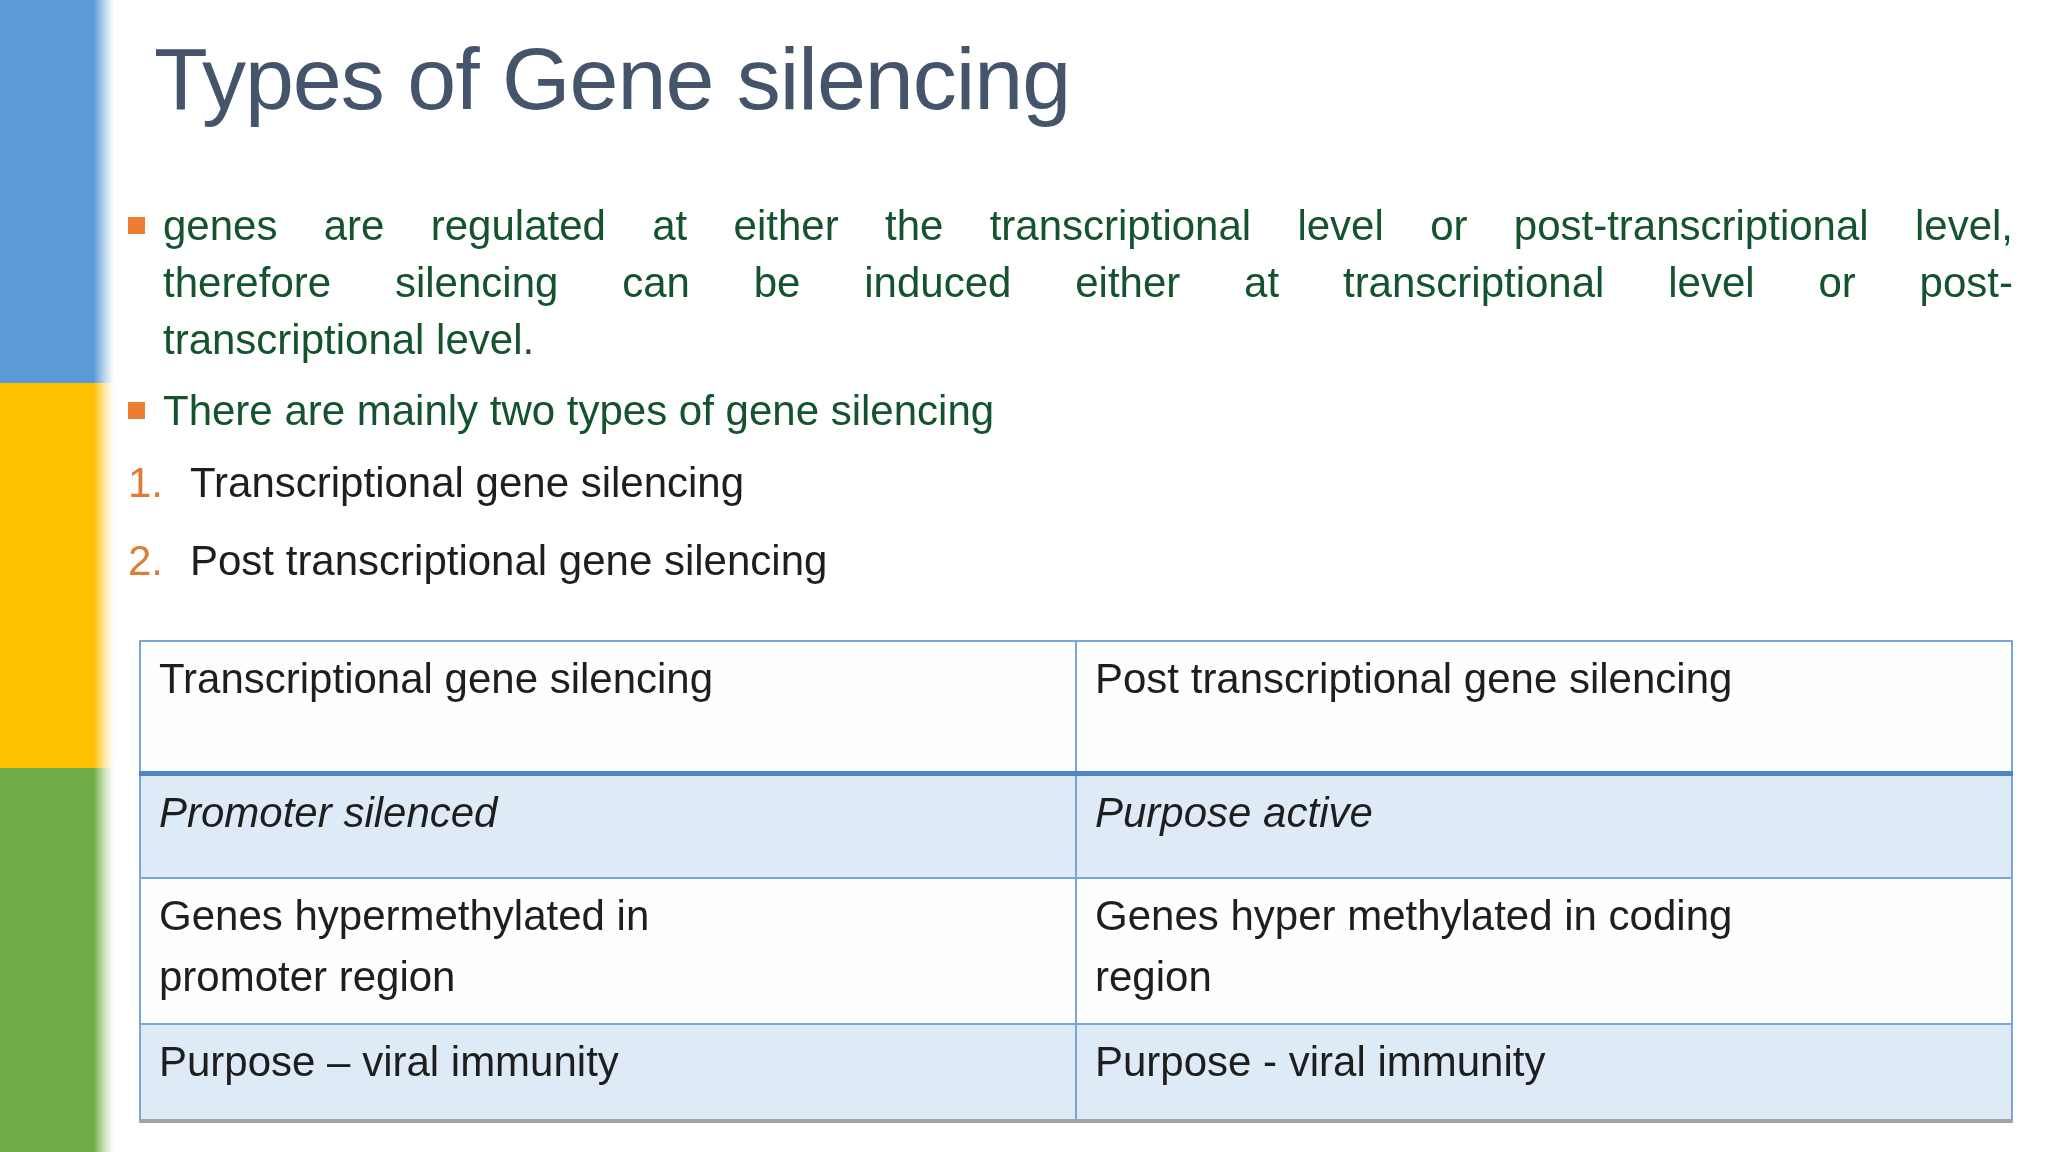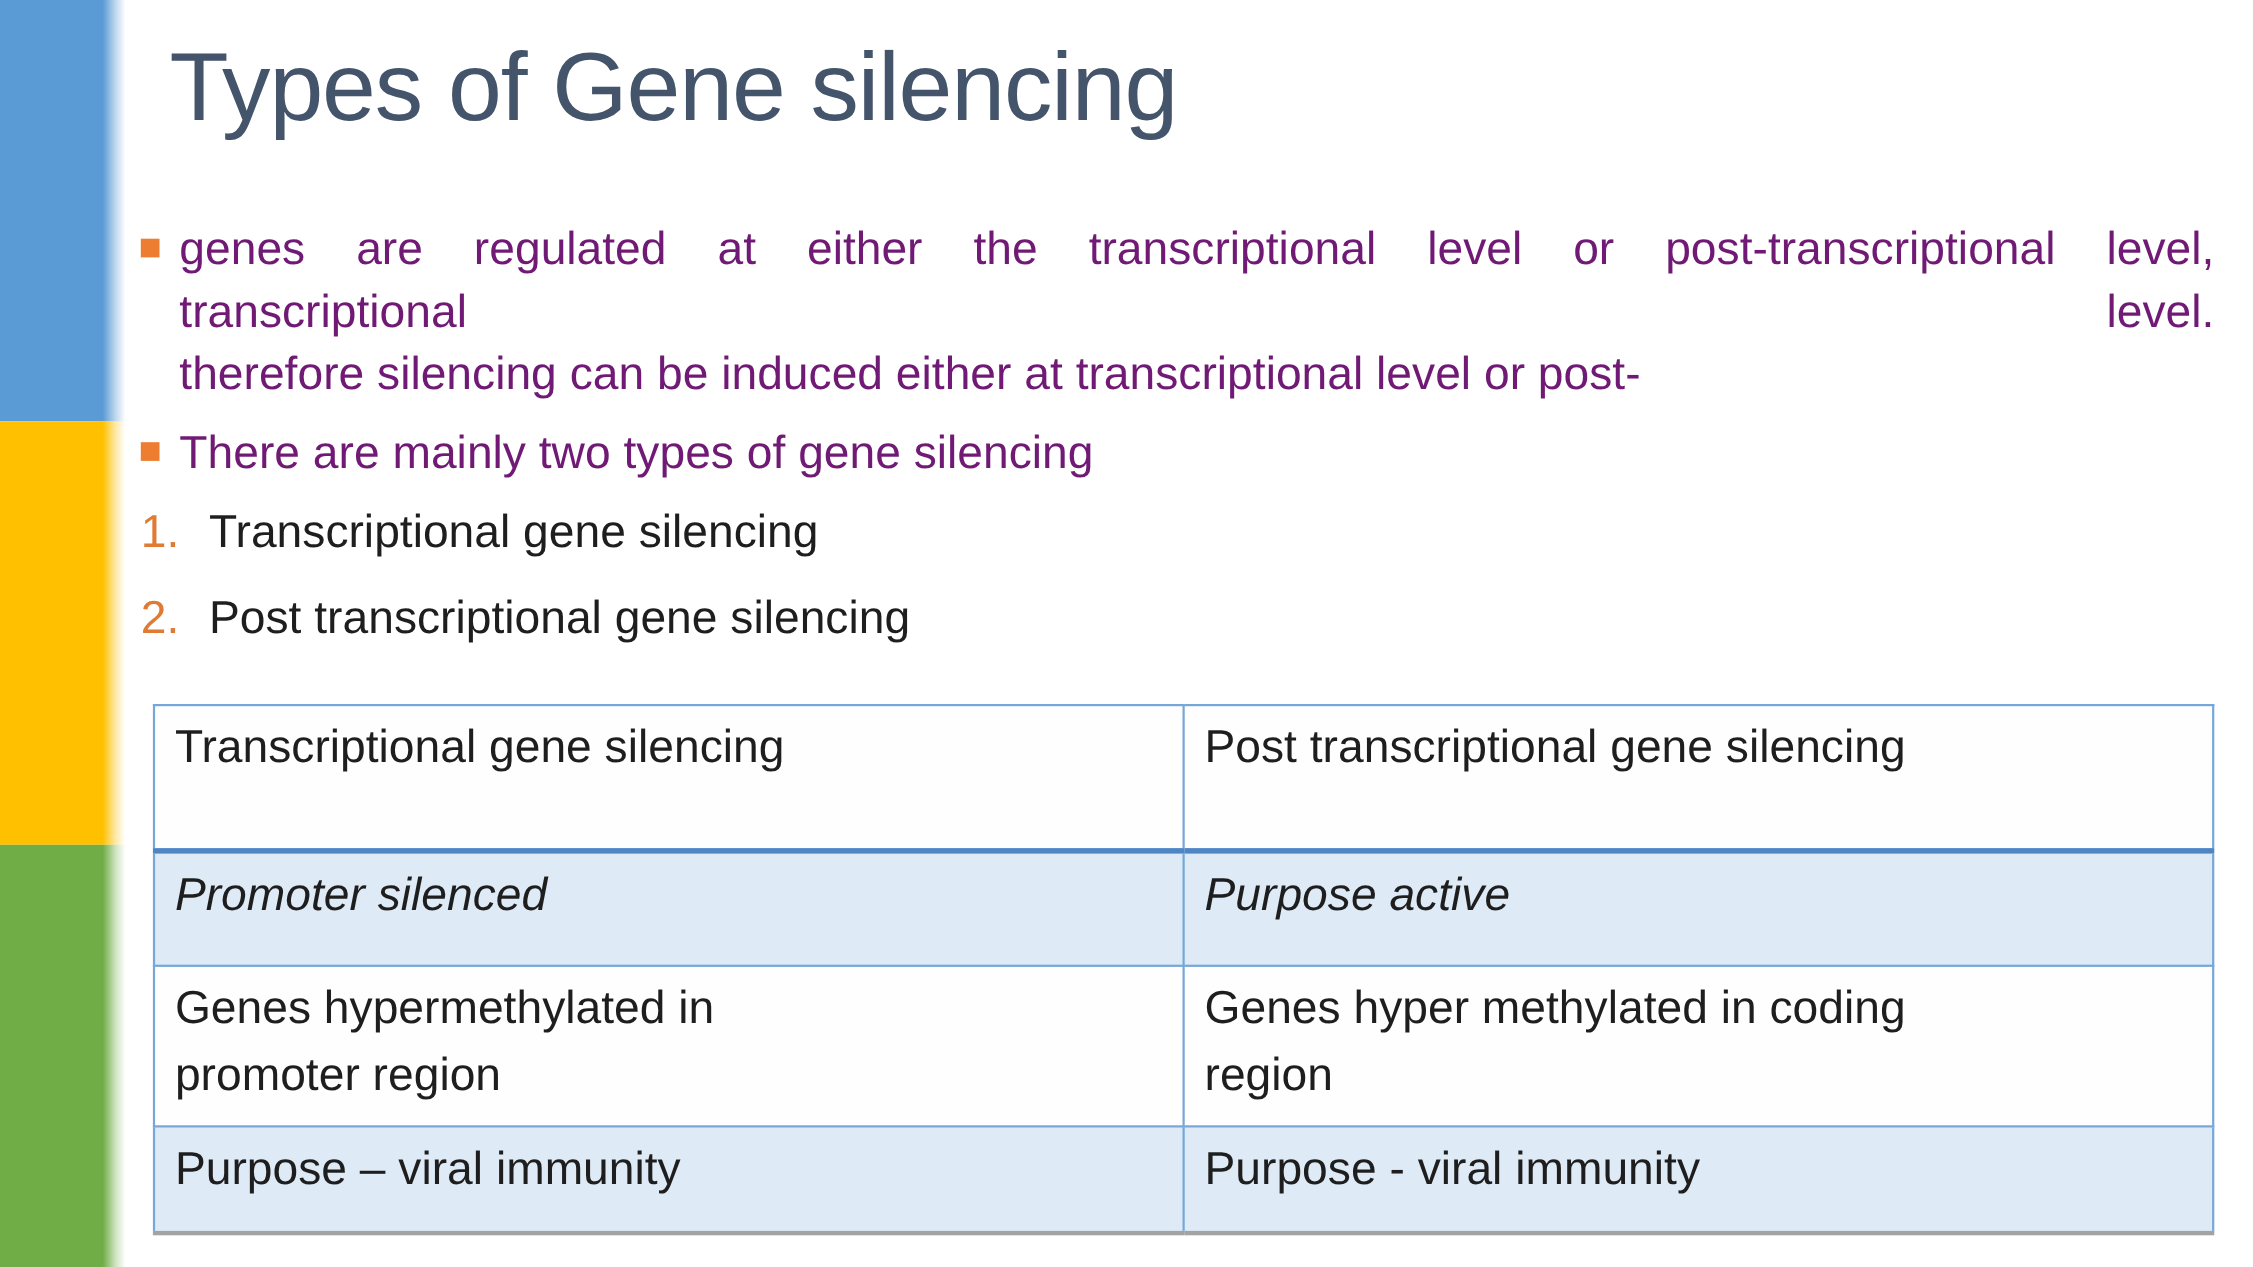--- a/index.html
+++ b/index.html
@@ -22,21 +22,21 @@
   
   .slide-title{
     position:absolute;left:154px;top:28px;
     font-size:88px;line-height:1.15;font-weight:300;
     color:#44546a;letter-spacing:-1px;white-space:nowrap;text-align:center;
   }
 
   
   .bullet-row{position:absolute;left:128px;right:35px;display:flex;align-items:flex-start;}
   .bullet-sq{flex:none;width:17px;height:17px;background:#ed7d31;margin-top:20px;margin-right:18px;}
-  .body-text{font-size:42px;line-height:57px;color:#701a75;}
+  .body-text{font-size:42px;line-height:57px;color:#14532d;}
   .para{flex:1;}
   .jline{text-align:justify;text-align-last:justify;}
   .jline:last-child{text-align-last:left;}
 
   
   .num-row{position:absolute;left:128px;display:flex;align-items:flex-start;}
   .num-label{flex:none;width:62px;font-size:42px;line-height:57px;color:#e07b35;}
   .num-text{font-size:42px;line-height:57px;color:#1e1e1e;}
 
   
@@ -64,22 +64,22 @@
   <div class="side-block side-yellow"></div>
   <div class="side-block side-green"></div>
 </div>
 
 <div class="slide-title">Types of Gene silencing</div>
 
 <div class="bullet-row" style="top:197px;">
   <span class="bullet-sq"></span>
   <div class="para body-text">
     <div class="jline">genes are regulated at either the transcriptional level or post-transcriptional level,</div>
+    <div class="jline">therefore silencing can be induced either at transcriptional level or post-</div>
     <div class="jline">transcriptional level.</div>
-    <div class="jline">therefore silencing can be induced either at transcriptional level or post-</div>
   </div>
 </div>
 
 <div class="bullet-row" style="top:382px;">
   <span class="bullet-sq"></span>
   <div class="para body-text">There are mainly two types of gene silencing</div>
 </div>
 
 <div class="num-row" style="top:454px;">
   <span class="num-label">1.</span>

